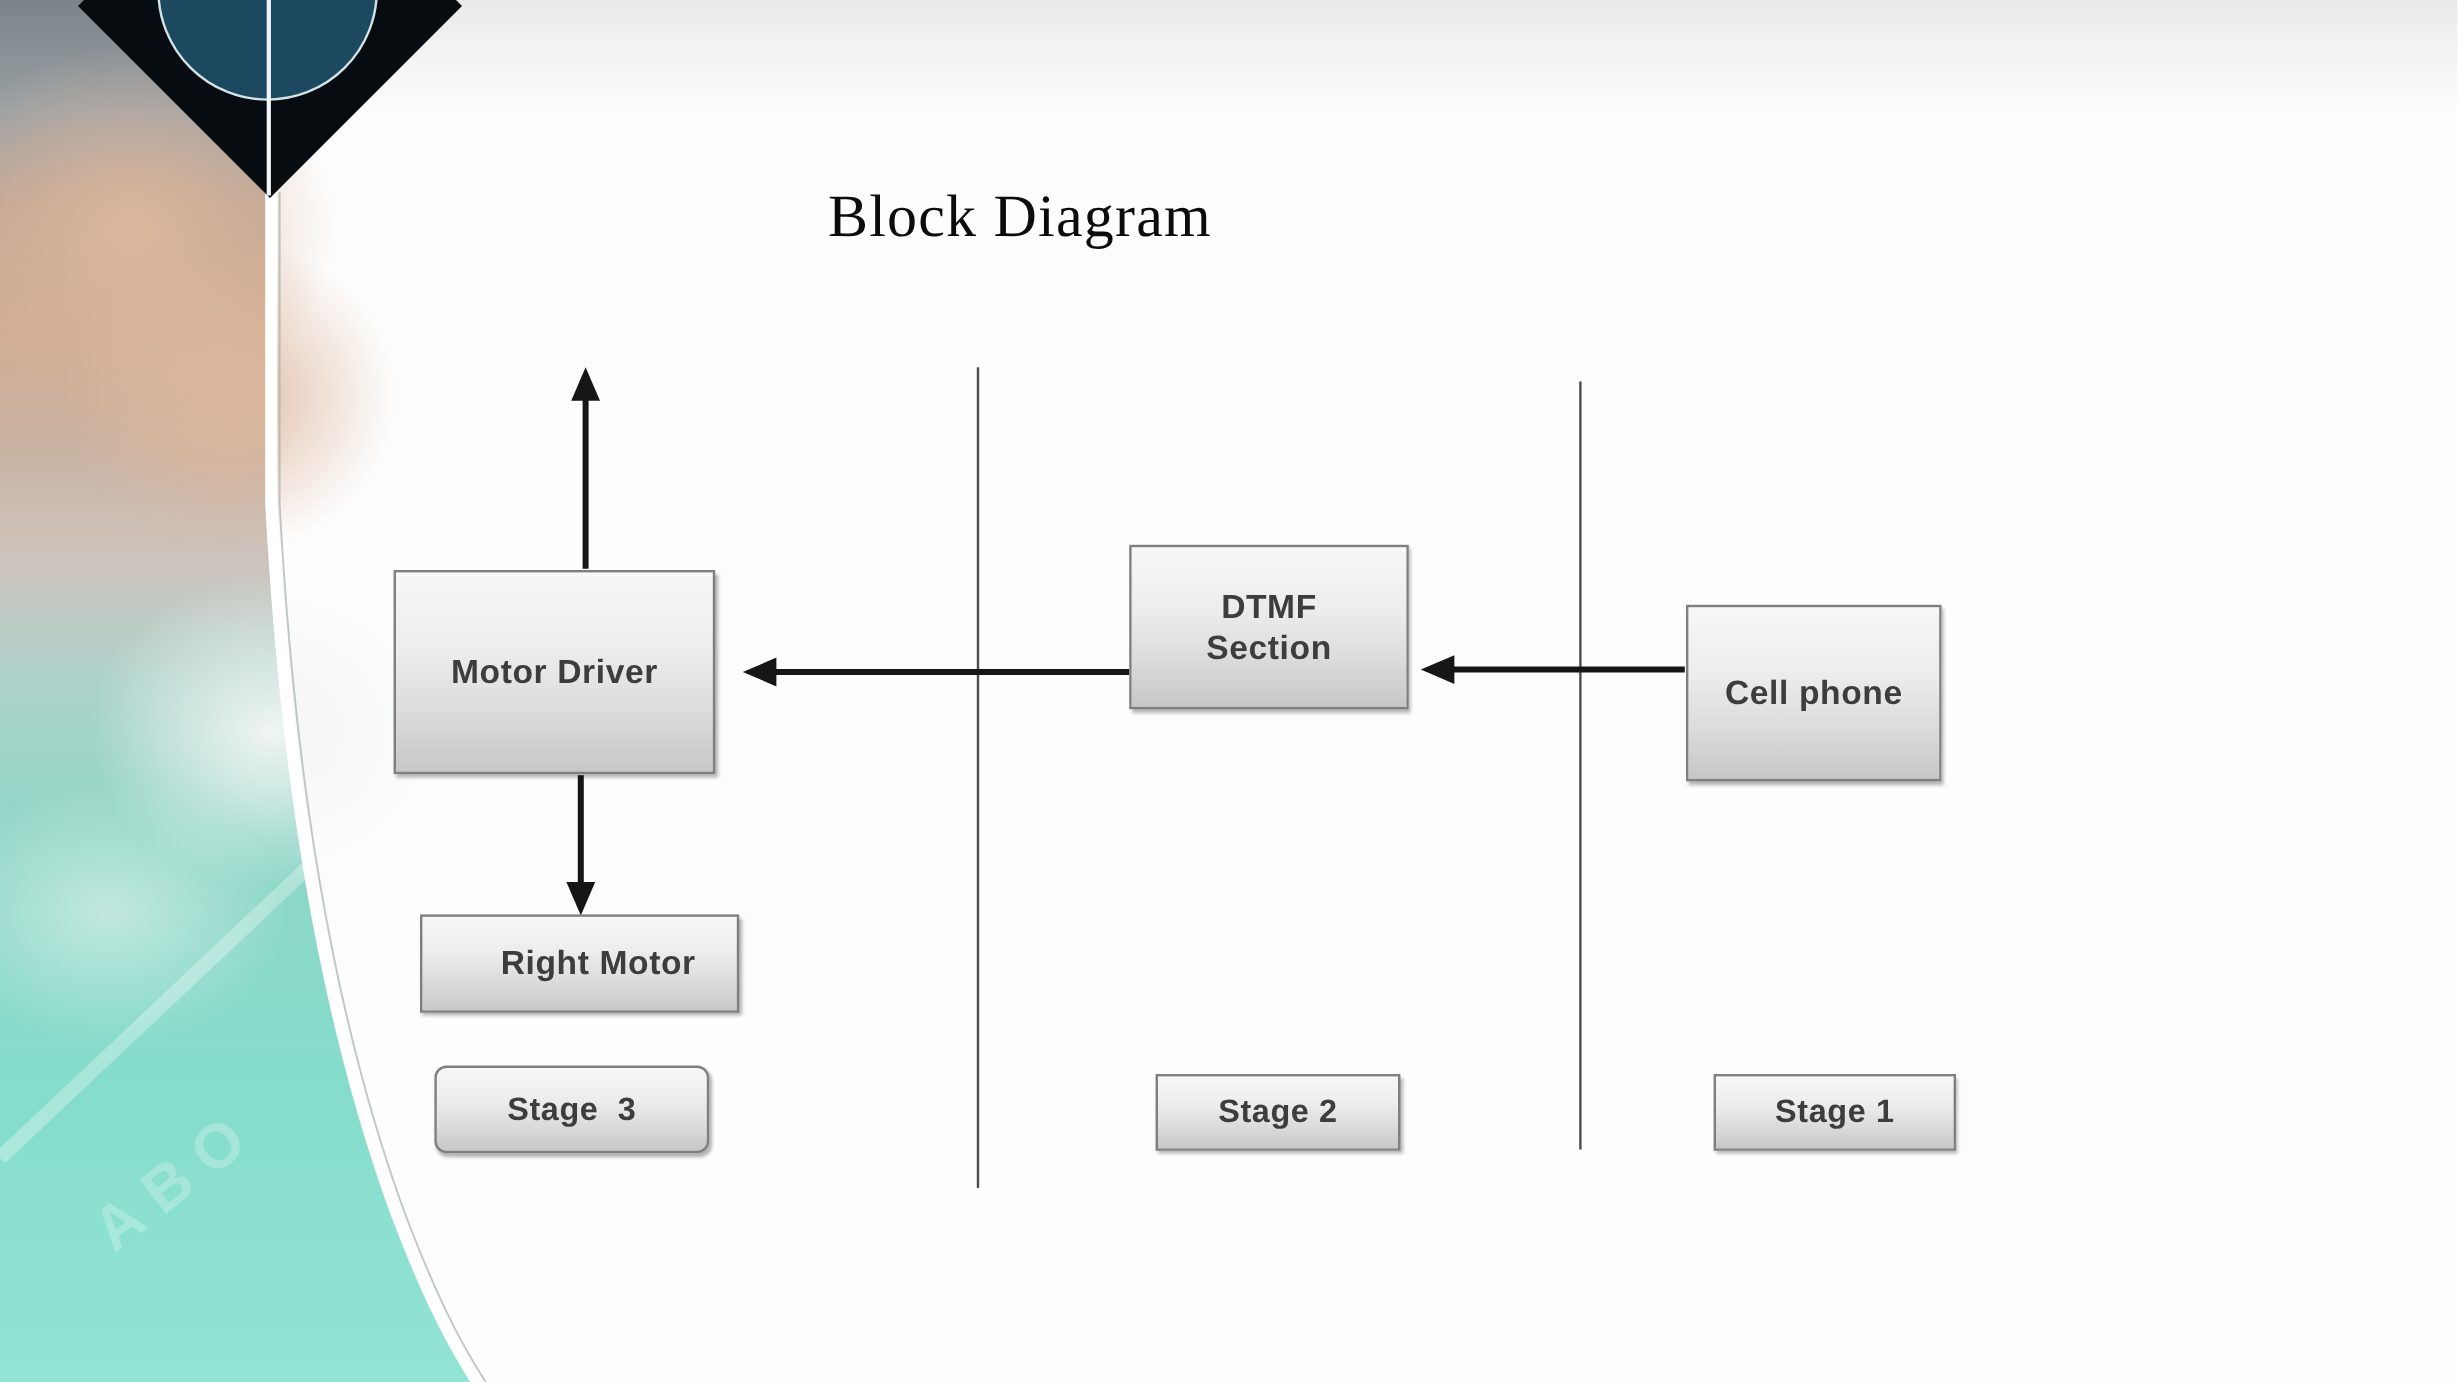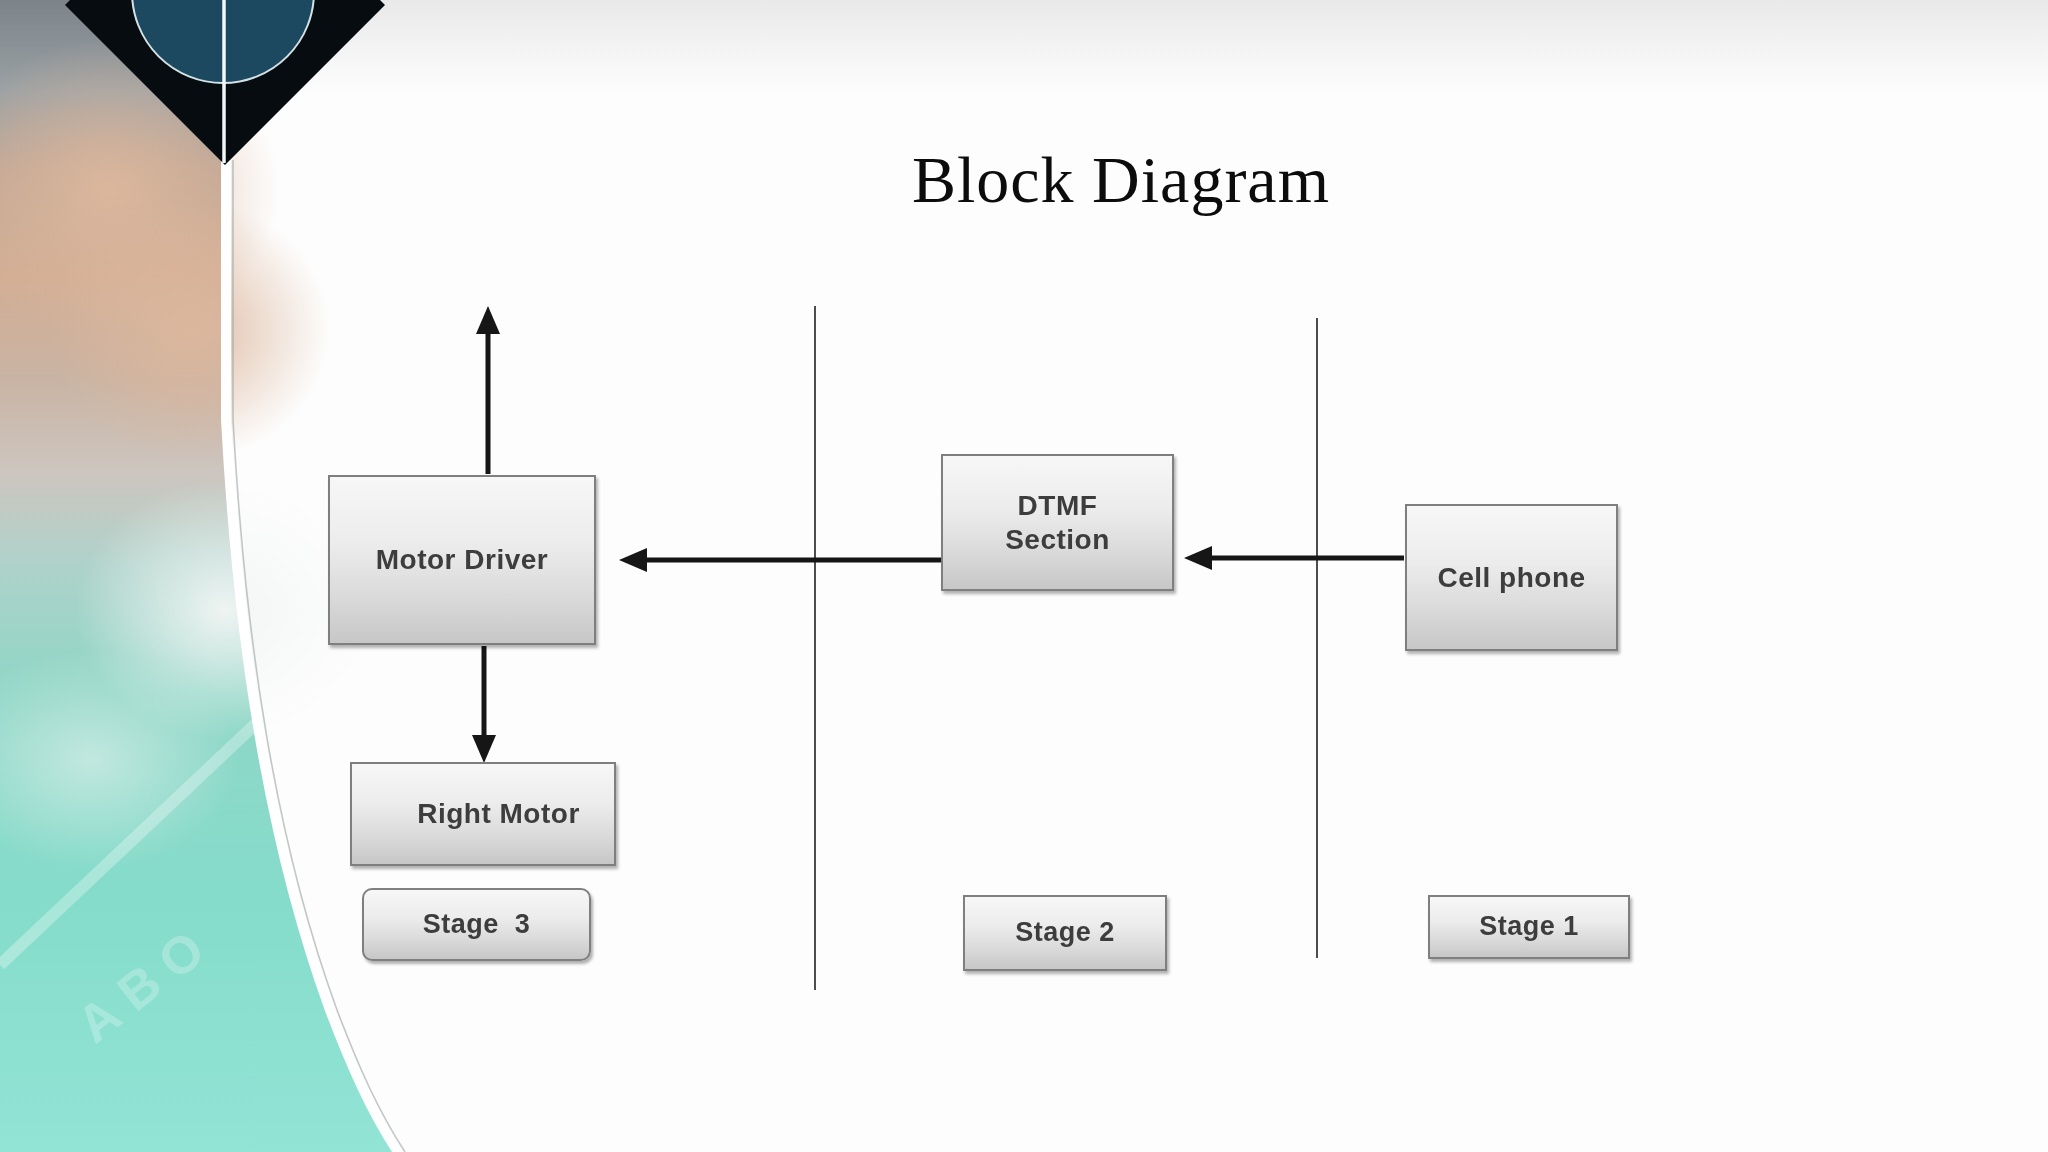--- a/index.html
+++ b/index.html
@@ -13,23 +13,23 @@
   .top-strip{
     position:absolute;left:0;top:0;width:2048px;height:110px;
     background:linear-gradient(180deg,#e9e9e9 0%,rgba(255,255,255,0) 85%);
     z-index:1;
   }
   .deco{position:absolute;left:0;top:0;z-index:2;}
   .content{position:absolute;left:0;top:0;width:2048px;height:1152px;z-index:3;}
   .lines{position:absolute;left:0;top:0;z-index:3;}
   .title{
     position:absolute;left:690px;top:138px;width:640px;height:84px;
-    text-align:right;
+    text-align:left;
     font-family:"Liberation Serif","DejaVu Serif",serif;
-    font-size:66px;line-height:84px;color:#0c0c0c;
+    font-size:50px;line-height:84px;color:#0c0c0c;
     letter-spacing:1px;
     z-index:4;
   }
   .box{
     position:absolute;
     display:flex;align-items:center;justify-content:center;
     text-align:center;
     background:linear-gradient(180deg,#f7f7f7 0%,#ececec 40%,#dadada 72%,#c7c7c7 100%);
     border:2px solid #7f7f7f;
     box-shadow:2px 3px 3px rgba(0,0,0,0.30);
@@ -37,26 +37,26 @@
     font-weight:700;
     font-size:28px;
     letter-spacing:0.5px;
     white-space:pre-wrap;
     line-height:1.18;
     box-sizing:border-box;
     z-index:4;
   }
   .box-left-motor  {left:360px;top:232px;width:256px;height:74px;}
   .box-motor-driver{left:328px;top:475px;width:268px;height:170px;}
-  .box-right-motor {left:350px;top:762px;width:266px;height:104px;padding-left:31px;}
+  .box-right-motor {left:350px;top:762px;width:266px;height:82px;padding-left:31px;}
   .box-dtmf        {left:941px;top:454px;width:233px;height:137px;}
   .box-cell-phone  {left:1405px;top:463px;width:213px;height:147px;margin-top:41px;}
   .box-stage{font-size:27px;}
   .box-stage3{left:362px;top:888px;width:229px;height:73px;border-radius:10px;}
-  .box-stage2{left:963px;top:895px;width:204px;height:76px;}
+  .box-stage2{left:963px;top:895px;width:204px;height:64px;}
   .box-stage1{left:1428px;top:895px;width:202px;height:64px;}
 </style>
 </head>
 <body>
 
 <div class="slide">
 
   <div class="top-strip"></div>
 
   <svg class="deco" width="470" height="1152" viewBox="0 0 470 1152">

